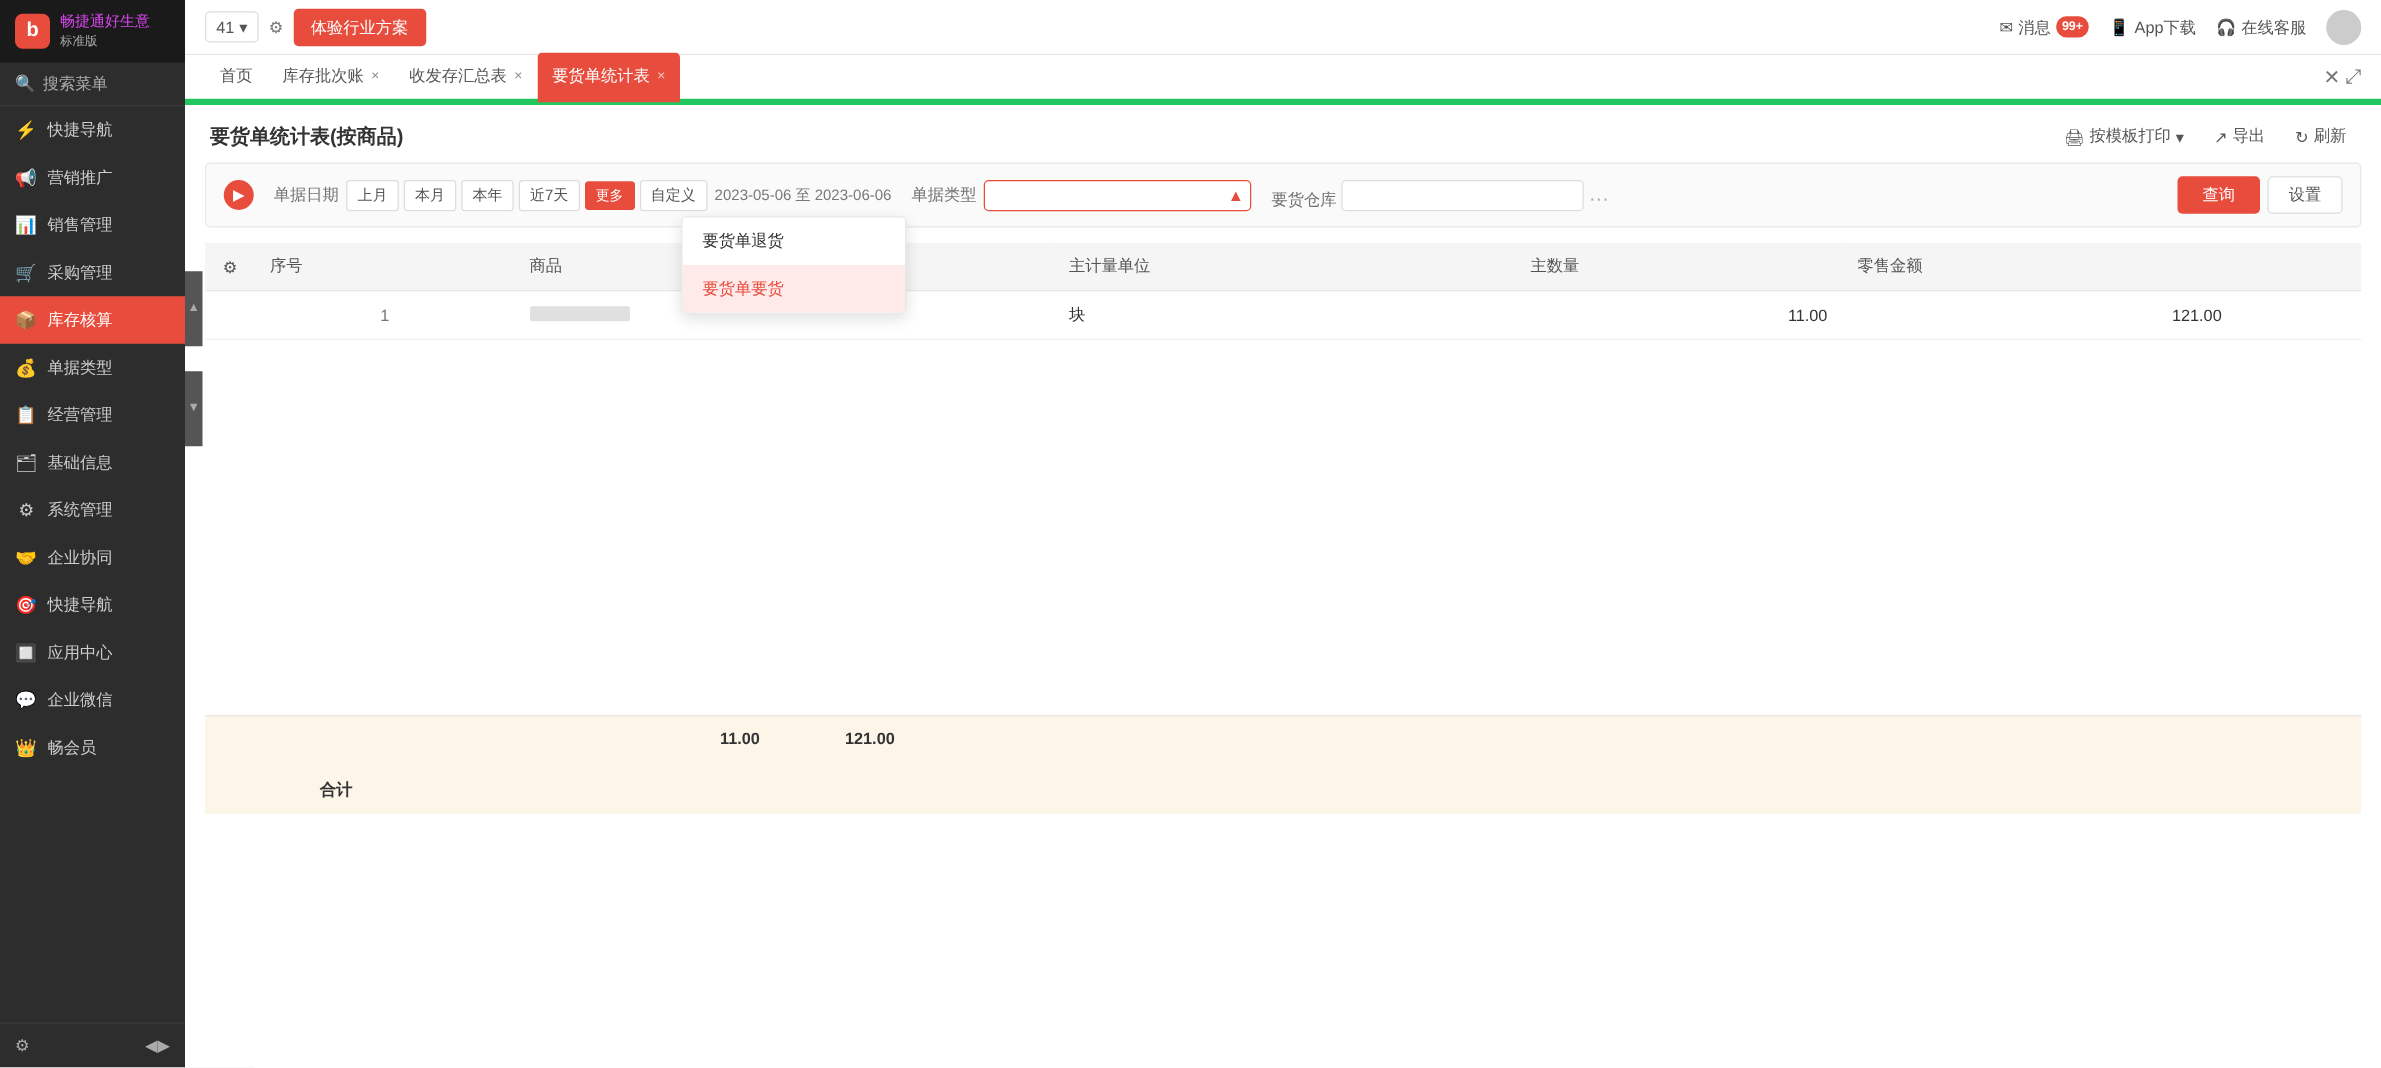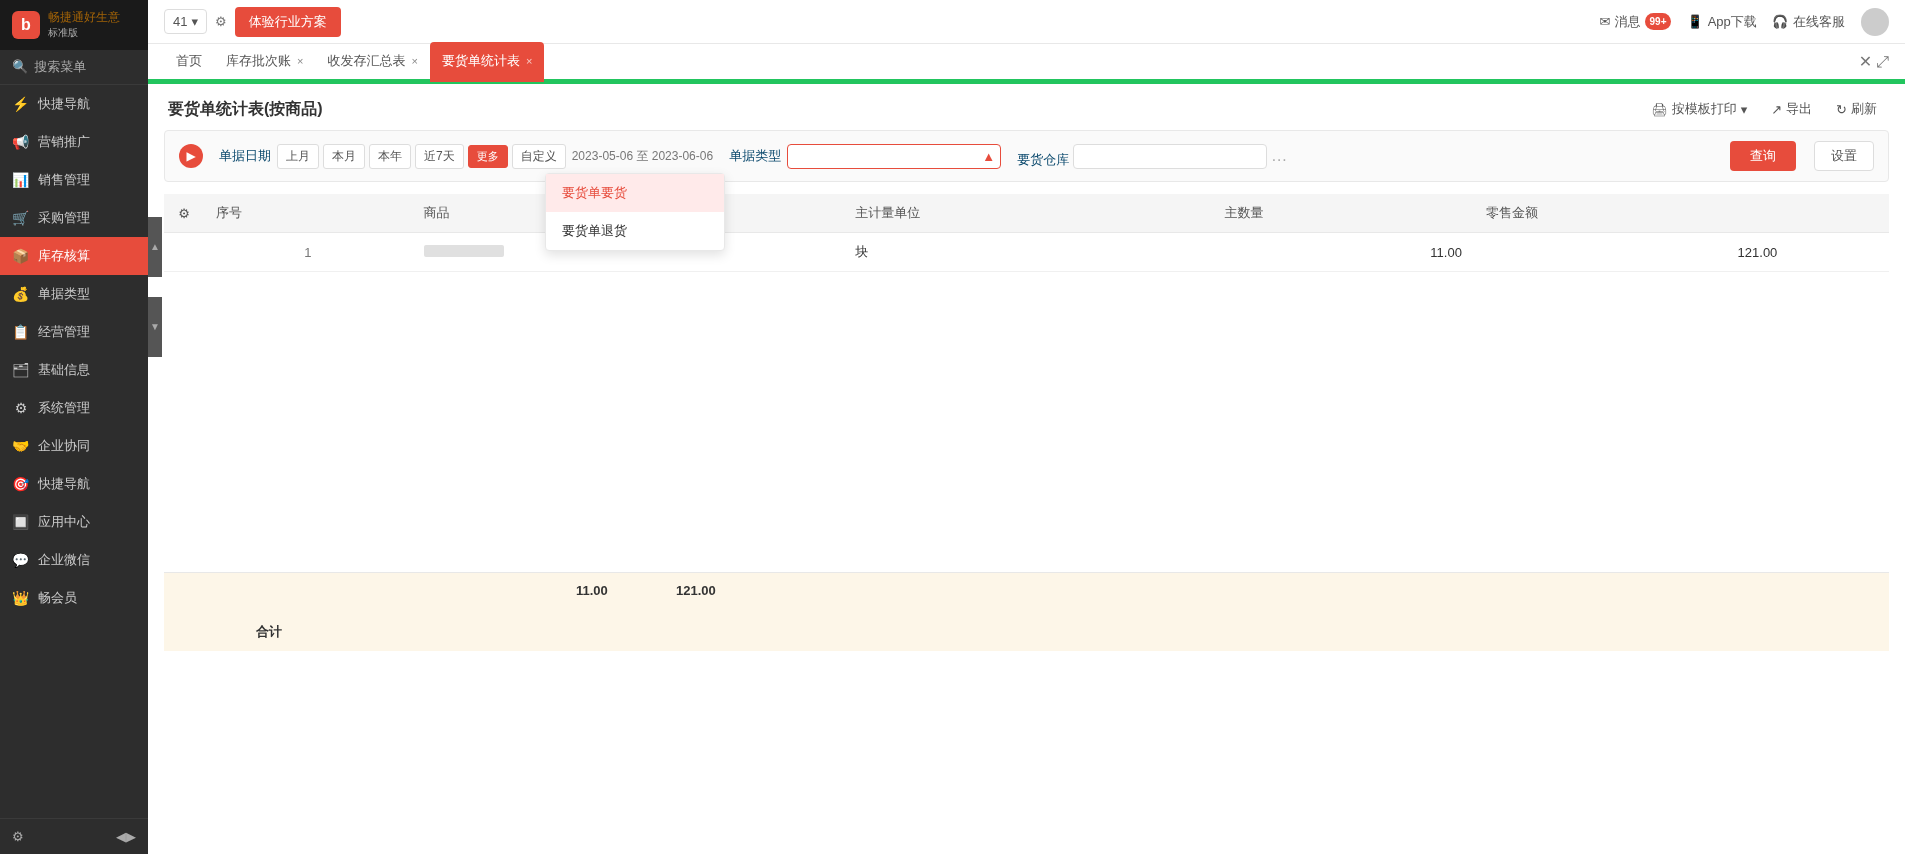--- a/index.html
+++ b/index.html
@@ -28,21 +28,21 @@
       height: 28px;
       background: #e74c3c;
       border-radius: 6px;
       display: flex;
       align-items: center;
       justify-content: center;
       color: #fff;
       font-weight: bold;
       font-size: 16px;
     }
-    .logo-text { font-size: 12px; line-height: 1.3; color: #a16207; }
+    .logo-text { font-size: 12px; line-height: 1.3; color: #d946ef; }
     .logo-sub { font-size: 10px; color: #aaa; }
 
     .sidebar-search {
       display: flex;
       align-items: center;
       padding: 8px 12px;
       gap: 6px;
       color: #aaa;
       cursor: pointer;
       border-bottom: 1px solid #3a3a3a;
@@ -250,21 +250,21 @@
       cursor: pointer;
       font-size: 12px;
       flex-shrink: 0;
     }
     .filter-group {
       display: flex;
       align-items: center;
       gap: 6px;
       font-size: 13px;
     }
-    .filter-label { color: #0c4a6e; white-space: nowrap; }
+    .filter-label { color: #737373; white-space: nowrap; }
     .filter-date-btns {
       display: flex;
       align-items: center;
       gap: 4px;
     }
     .filter-date-btn {
       padding: 3px 8px;
       border: 1px solid #ddd;
       border-radius: 3px;
       background: #fff;
@@ -589,28 +589,28 @@
             <span class="filter-select-arrow" style="color:#e74c3c;">▲</span>
           </div>
         </div>
 
         <div class="filter-warehouse">
           <span class="filter-label">要货仓库</span>
           <input class="filter-warehouse-input" style="">
           <span class="filter-more-btn">···</span>
         </div>
 
-        <div style="display:flex;gap:18px;margin-left:auto;">
+        <div style="display:flex;gap:6px;margin-left:auto;">
           <button class="filter-query-btn">查询</button>
           <button class="filter-settings-btn">设置</button>
         </div>
 
         <div class="dropdown-overlay">
+          <div class="dropdown-item">要货单退货</div>
           <div class="dropdown-item selected">要货单要货</div>
-          <div class="dropdown-item">要货单退货</div>
         </div>
       </div>
 
       <div class="table-wrap">
         <table>
           <thead>
             <tr>
               <th class="th-settings">⚙</th>
               <th>序号</th>
               <th>商品</th>

